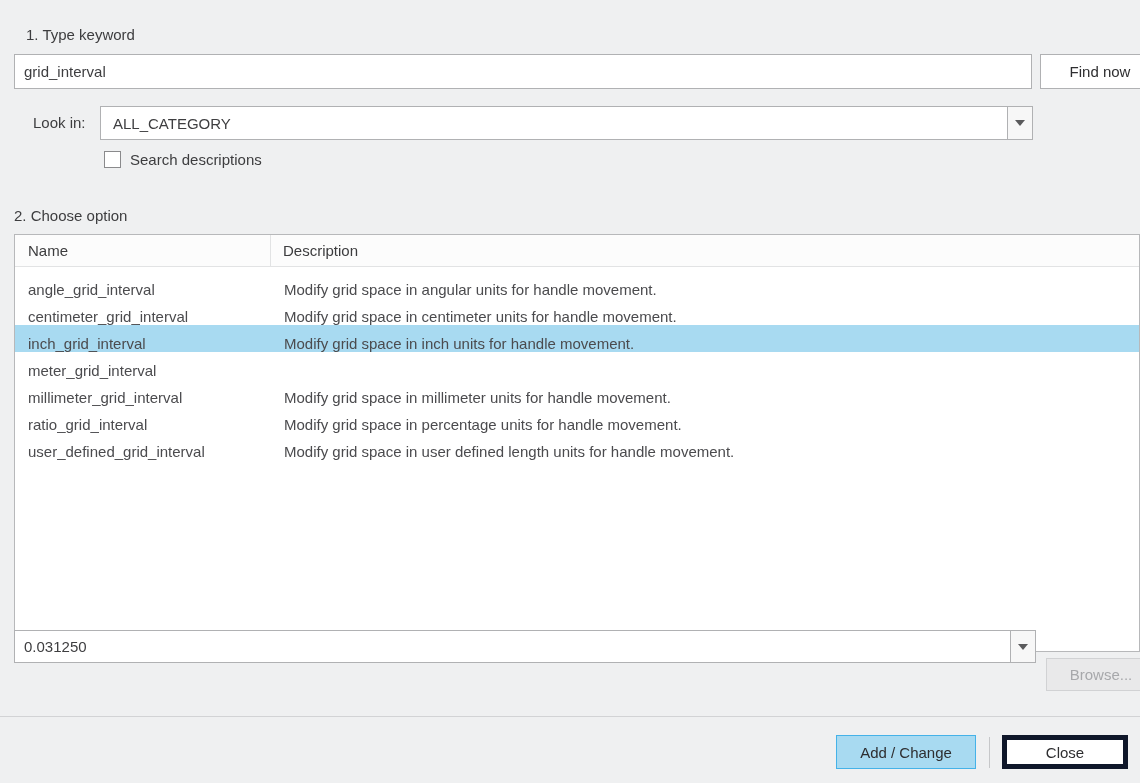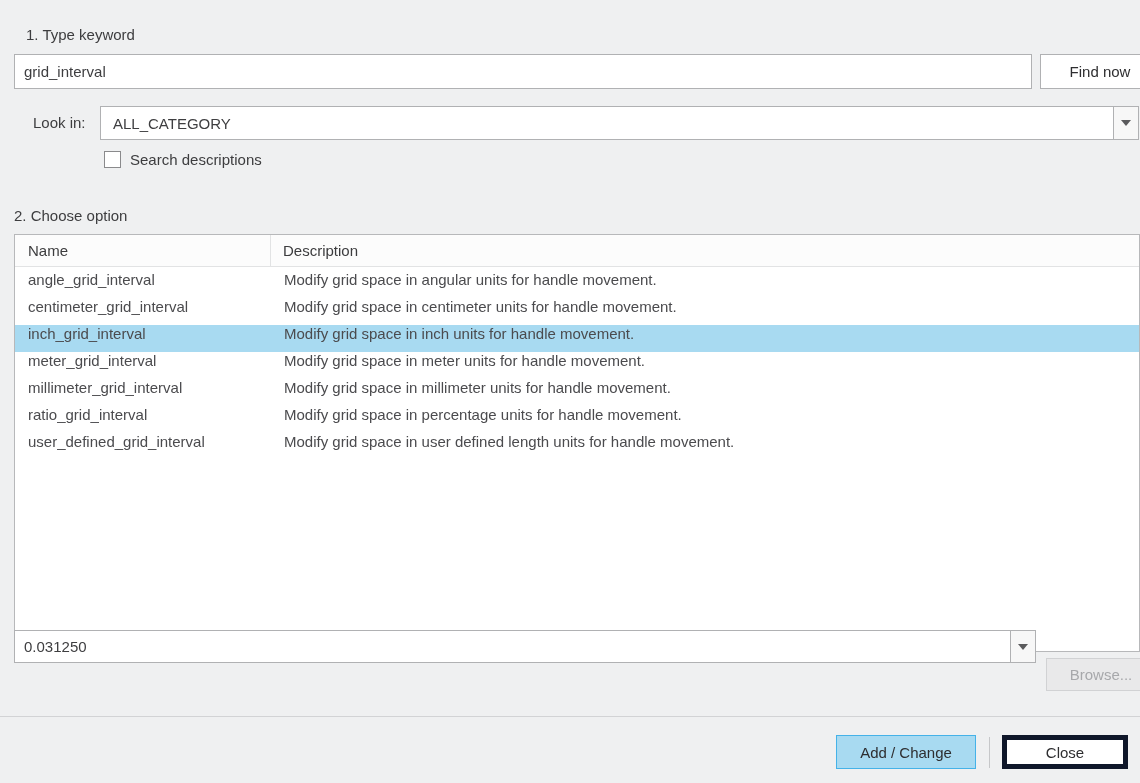--- a/index.html
+++ b/index.html
@@ -46,21 +46,21 @@
 
   .lookin-label { left: 33px; top: 114px; }
 
   .combo {
     position: absolute;
     background: #ffffff;
     border: 1px solid #b0b1b3;
     display: flex;
     align-items: center;
   }
-  .lookin-combo { left: 100px; top: 106px; width: 1039px; height: 34px; }
+  .lookin-combo { left: 100px; top: 106px; width: 933px; height: 34px; }
   .combo .combo-value {
     flex: 1;
     font-size: 15px;
     color: #3e3e40;
     padding-left: 12px;
     white-space: nowrap;
     overflow: hidden;
   }
   .combo input.combo-input {
     flex: 1;
@@ -120,21 +120,21 @@
     color: #3c3c3e;
     display: flex;
     align-items: center;
   }
   .th.name { width: 256px; padding-left: 13px; border-right: 1px solid #e2e3e4; }
   .th.desc { flex: 1; padding-left: 12px; }
   .tbody { padding-top: 4px; }
   .trow {
     display: flex;
     height: 27px;
-    align-items: flex-start;
+    align-items: flex-end;
     cursor: default;
   }
   .trow.selected { background: var(--selection, #a8daf1); }
   .cell {
     font-size: 15px;
     color: #4b4b4e;
     white-space: nowrap;
     overflow: hidden;
   }
   .cell.name { width: 256px; padding-left: 13px; }
@@ -214,21 +214,20 @@
         <div class="trow">
           <div class="cell name">centimeter_grid_interval</div>
           <div class="cell desc">Modify grid space in centimeter units for handle movement.</div>
         </div>
         <div class="trow selected">
           <div class="cell name">inch_grid_interval</div>
           <div class="cell desc">Modify grid space in inch units for handle movement.</div>
         </div>
         <div class="trow">
           <div class="cell name">meter_grid_interval</div>
-          <div class="cell desc">Modify grid space in meter units for handle movement.</div>
         </div>
         <div class="trow">
           <div class="cell name">millimeter_grid_interval</div>
           <div class="cell desc">Modify grid space in millimeter units for handle movement.</div>
         </div>
         <div class="trow">
           <div class="cell name">ratio_grid_interval</div>
           <div class="cell desc">Modify grid space in percentage units for handle movement.</div>
         </div>
         <div class="trow">

